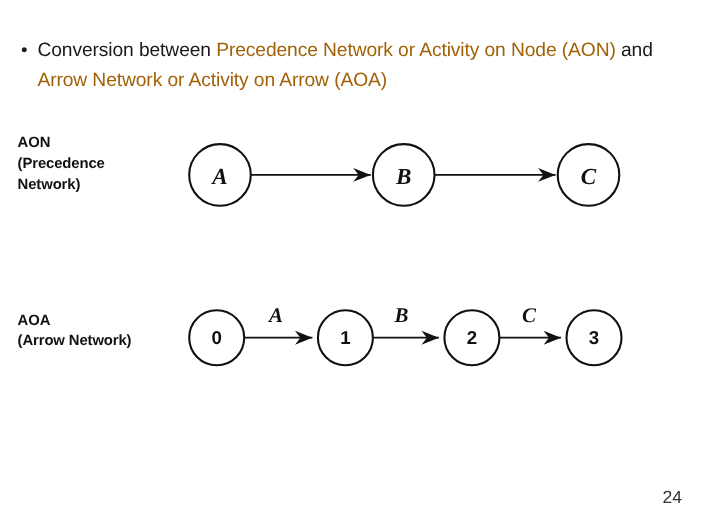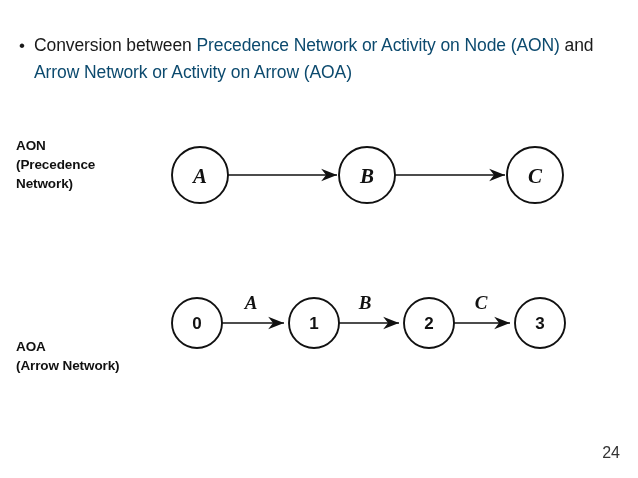--- a/index.html
+++ b/index.html
@@ -36,42 +36,42 @@
     padding-left: 3px;
     box-sizing: border-box;
   }
   .bullet-text {
     flex: 1 1 auto;
     font-size: 17.5px;
     line-height: 27px;
     letter-spacing: -0.1px;
     color: #1a1a1a;
   }
-  .red { color: #0c4a6e; }
+  .red { color: #a16207; }
 
   
   .diagram-area {
     position: absolute;
     left: 0;
-    top: 104px;
+    top: 88px;
     width: 586px;
     height: 270px;
   }
 
   .row-label {
     position: absolute;
     font-weight: bold;
     font-size: 13.5px;
     line-height: 19px;
     color: #111111;
     letter-spacing: -0.1px;
     white-space: pre-line;
   }
   .row-label.aon { left: 16px; top: 32px; }
-  .row-label.aoa { left: 16px; top: 193px; margin-top: 40px; }
+  .row-label.aoa { left: 16px; top: 193px; }
 
   .svg-canvas {
     position: absolute;
     left: 0;
     top: 0;
   }
 
   
   .page-number {
     position: absolute;

